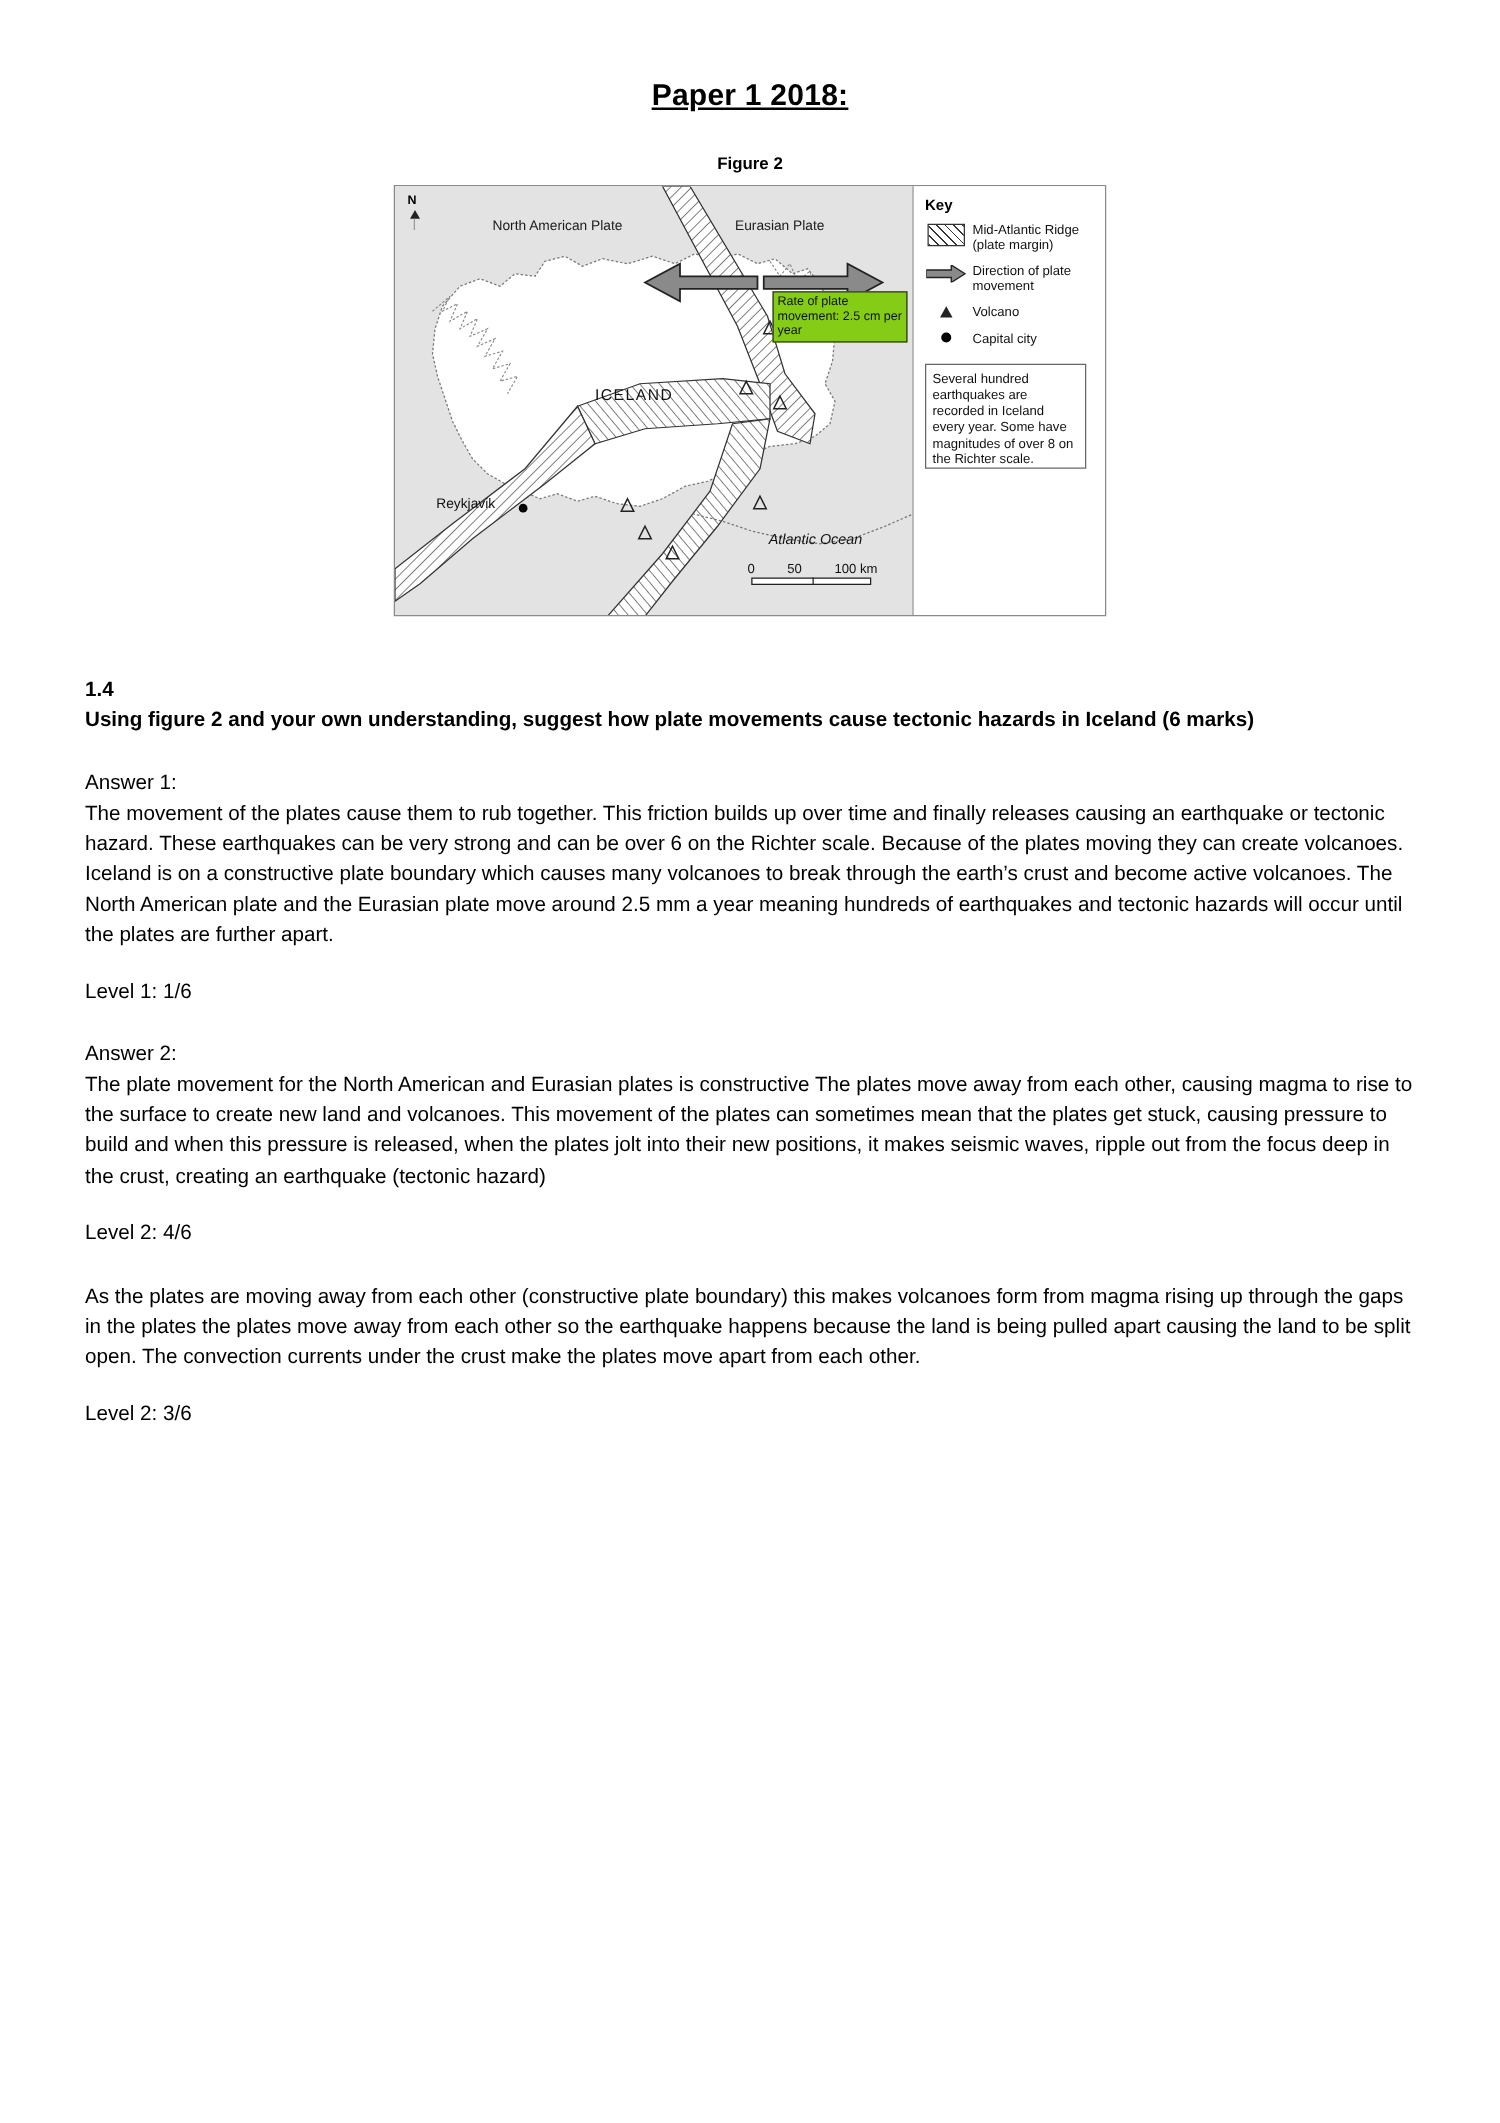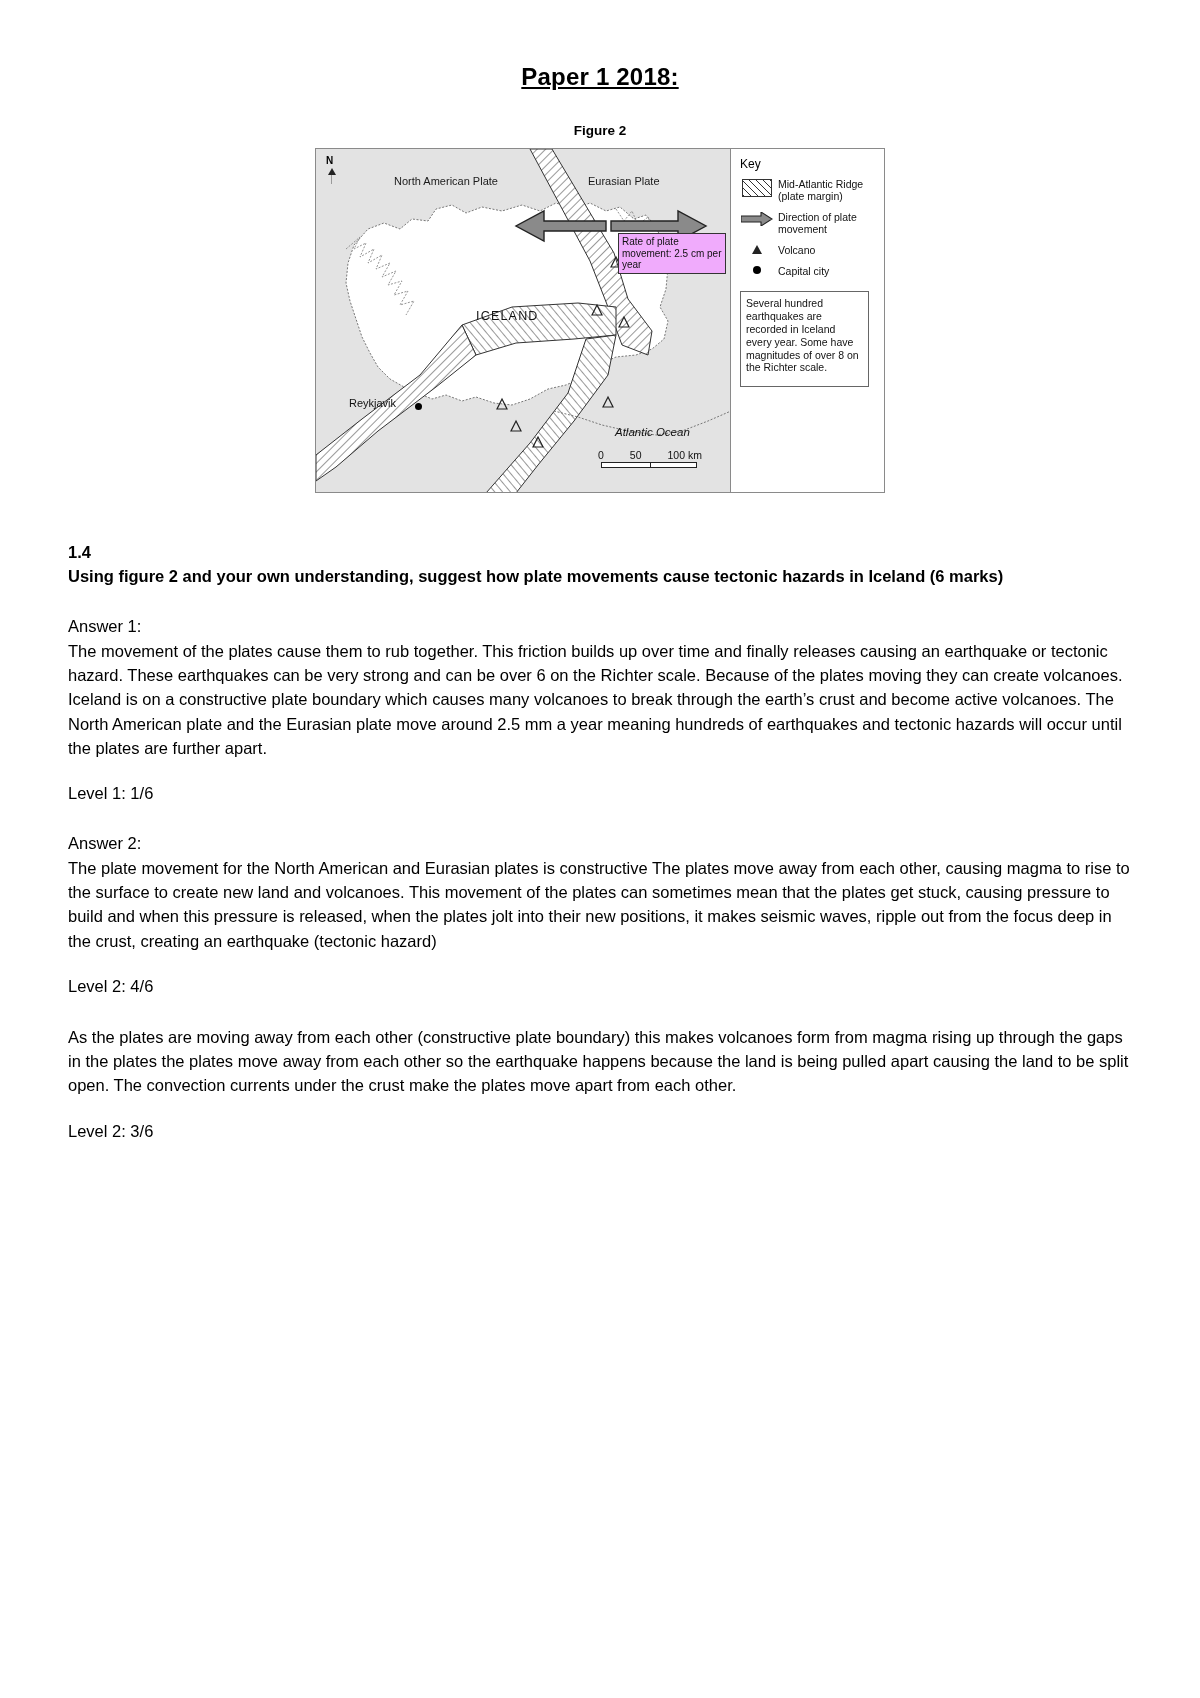--- a/index.html
+++ b/index.html
@@ -68,42 +68,42 @@
   .plate-na { left:78px; top:26px; }
   .plate-eu { left:272px; top:26px; }
 
   .iceland-label { position:absolute; left:160px; top:160px; font-size:12.5px; letter-spacing:1.2px; color:#111; }
   .ocean-label { position:absolute; left:299px; top:277px; font-size:11.5px; font-style:italic; color:#111; }
   .city-label { position:absolute; left:33px; top:248px; font-size:11px; color:#111; }
   .city-dot { position:absolute; left:99px; top:254px; width:7px;height:7px;border-radius:50%;background:#000; }
 
   .rate-box {
     position:absolute; left:302px; top:84px;
-    width:108px; background:#f0abfc; border:1px solid #333;
+    width:108px; background:#84cc16; border:1px solid #333;
     font-size:10px; line-height:1.15; padding:2px 3px; color:#111;
   }
 
   .scalebar { position:absolute; left:285px; top:300px; font-size:10.5px; color:#111; }
   .scalebar .nums { display:flex; gap:26px; margin-left:-3px; }
   .scalebar .bar { width:96px;height:6px;border:1px solid #222;margin-top:1px;
      background:linear-gradient(to right,#fff 0 48px,#fff 48px 96px); position:relative;}
   .scalebar .bar:after{content:"";position:absolute;left:48px;top:-1px;width:1px;height:6px;background:#222;}
 
-  .key-title { font-size:12px; font-weight:normal; margin:0 0 7px 0; }
+  .key-title { font-size:12px; font-weight:bold; margin:0 0 7px 0; }
   .key-row { display:flex; align-items:flex-start; gap:4px; margin-bottom:9px; font-size:10.5px; line-height:1.15; color:#111; }
   .key-sym { flex:0 0 auto; width:34px; display:flex; align-items:center; justify-content:center; padding-top:1px; }
   .swatch {
     width:30px;height:18px;border:1px solid #333;
     background:
       repeating-linear-gradient(45deg,#333 0 1px,#ffffff 1px 5px);
   }
   .tri-sym { width:0;height:0;border-left:5px solid transparent;border-right:5px solid transparent;border-bottom:9px solid #222; }
   .dot-sym { width:8px;height:8px;border-radius:50%;background:#000; }
   .note-box {
-    border:1px solid #666; padding:5px 5px 12px 5px; margin-top:14px;
+    border:1px solid #666; padding:5px 5px 0 5px; margin-top:14px;
     font-size:10.5px; line-height:1.22; color:#111; width:129px;
   }
 
   
   .content { margin:0 64px 0 68px; padding-top:48px; }
   .q-num { font-weight:bold; font-size:16.5px; line-height:1.45; }
   .q-text { font-weight:bold; font-size:16.5px; line-height:1.45; margin:0; }
   .ans-head { font-size:16.5px; margin:0; line-height:1.45; }
   .ans-body { font-size:16.5px; line-height:1.47; margin:0; text-align:left; }
   .level { font-size:16.5px; line-height:1.45; margin:0; }

